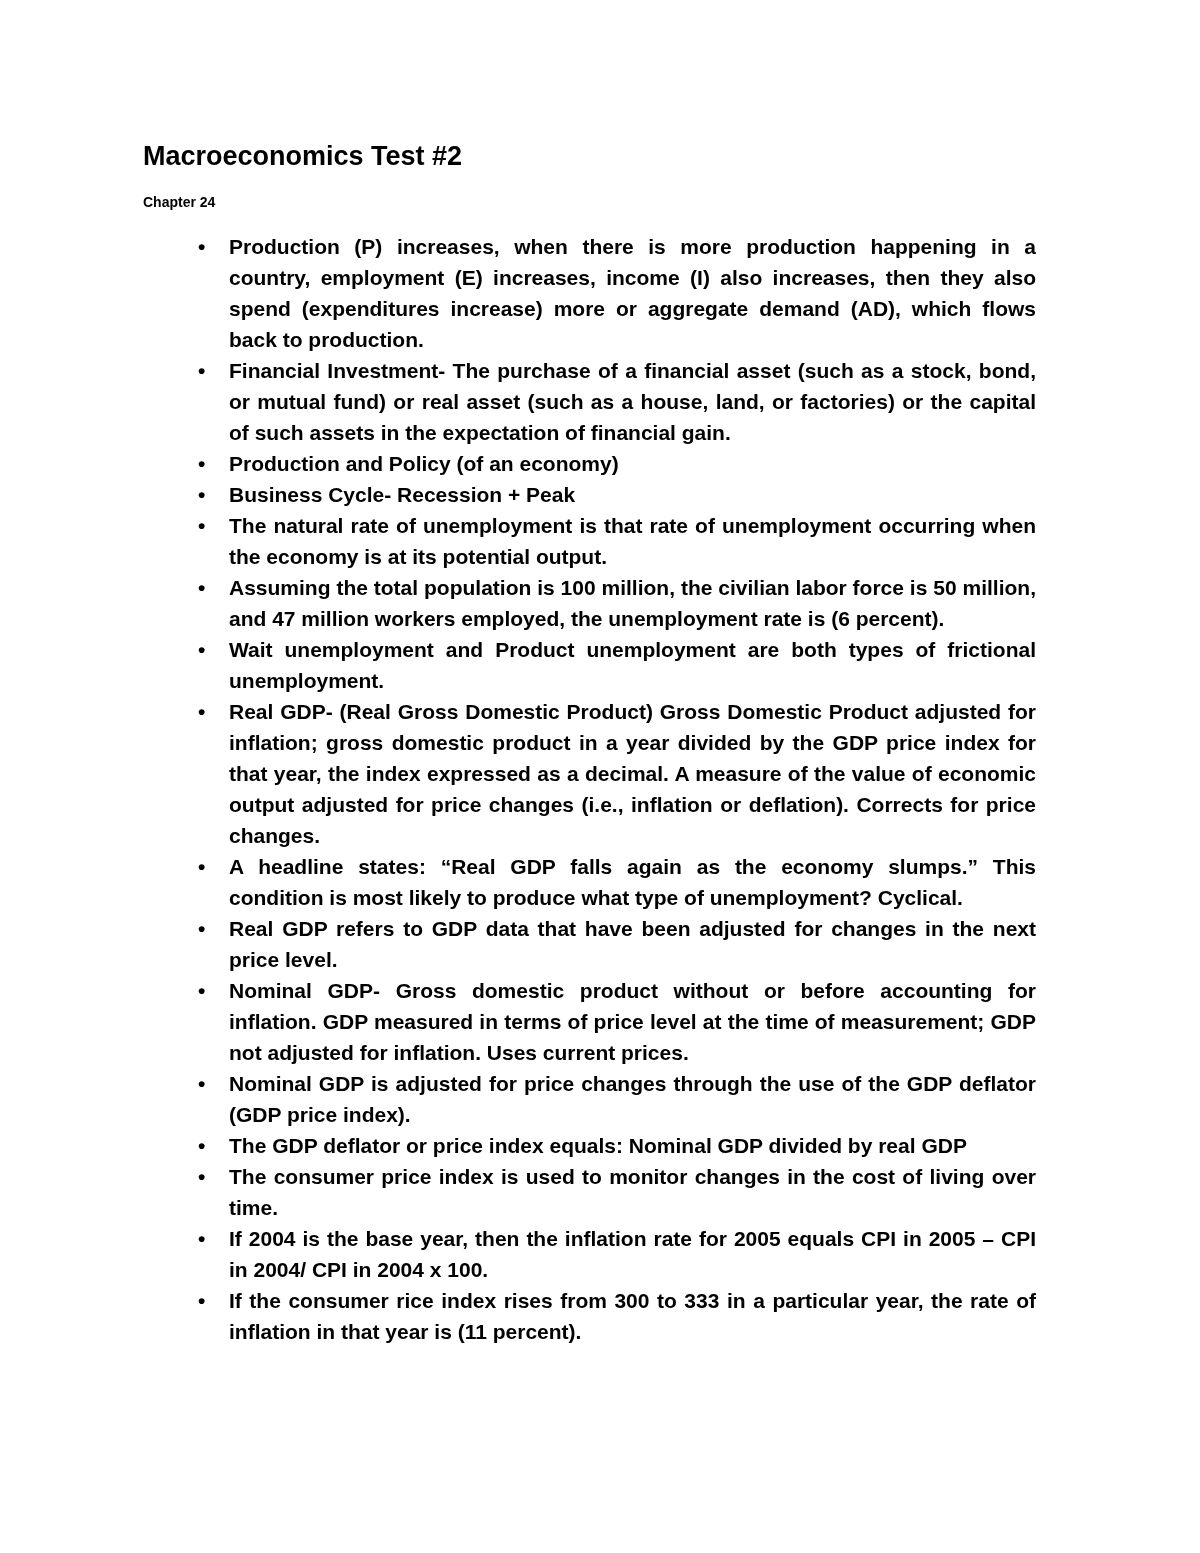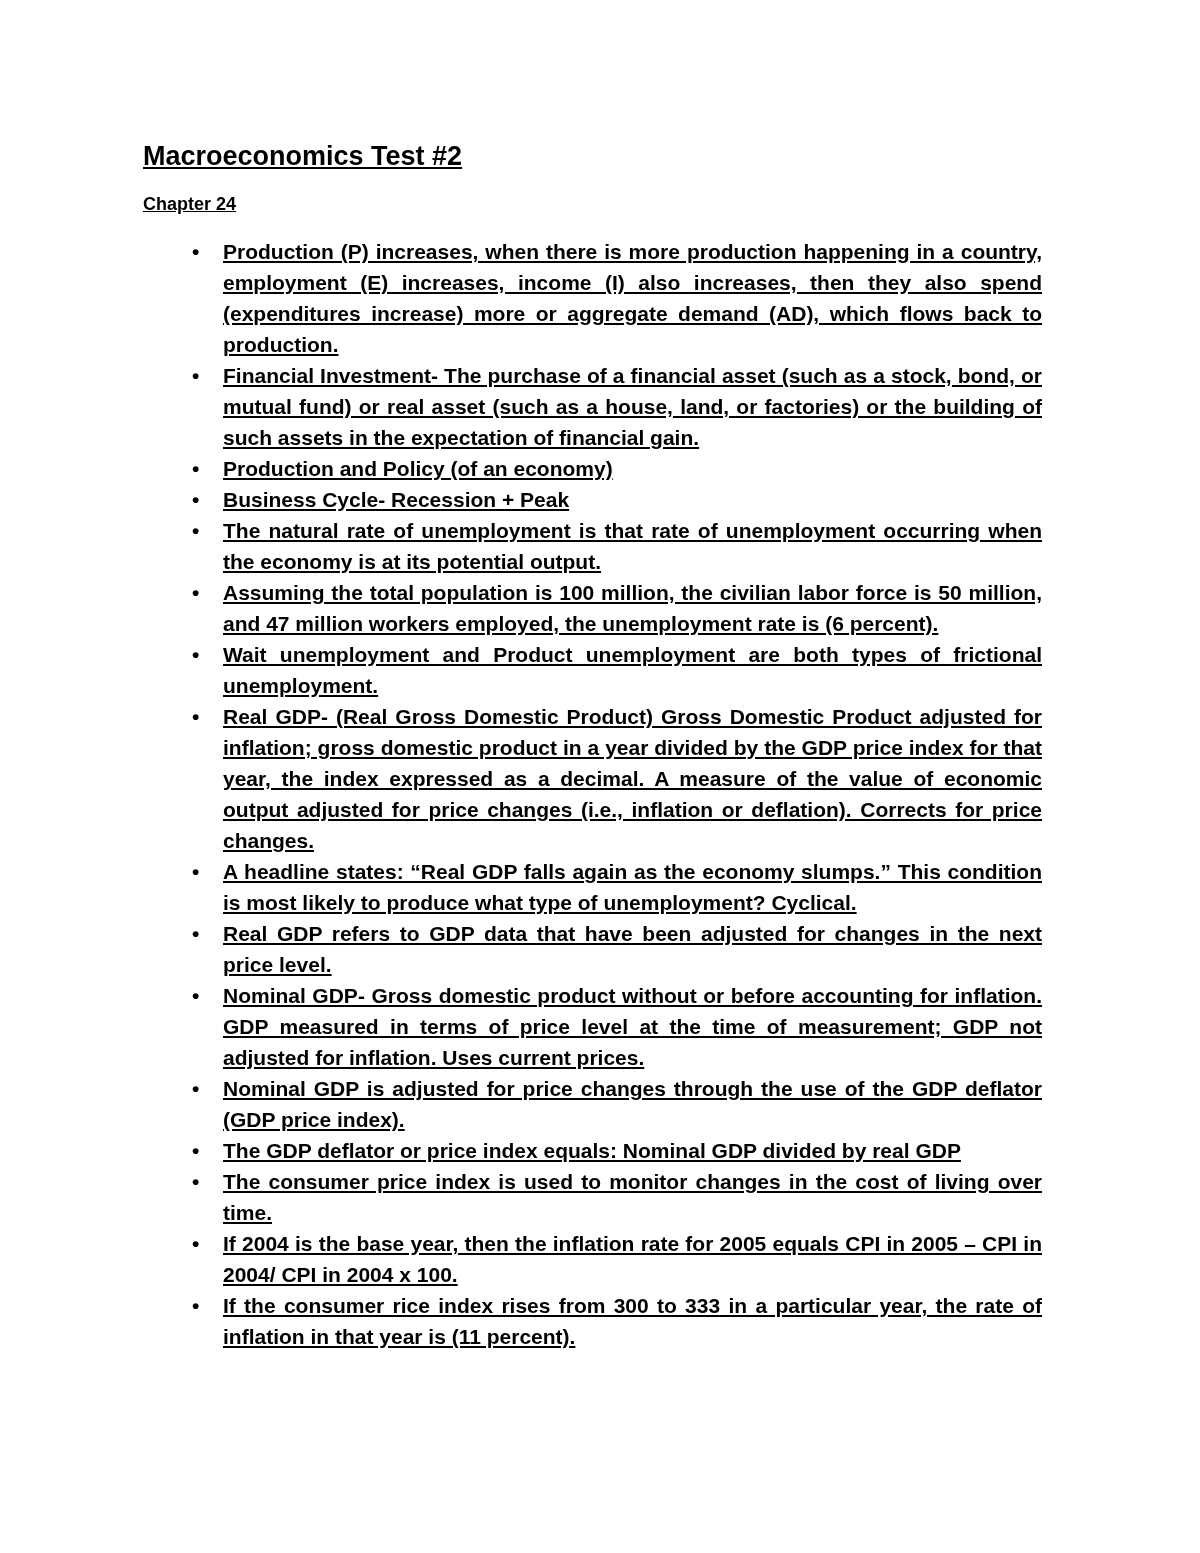--- a/index.html
+++ b/index.html
@@ -13,36 +13,35 @@
     box-sizing: border-box;
     font-family: "Liberation Sans", sans-serif;
     color: #000000;
   }
   .page {
     box-sizing: border-box;
     width: 1200px;
     min-height: 1553px;
     padding: 140px 146px 60px 143px;
     background: #ffffff;
-    text-decoration: underline;
   }
   .doc-title {
     font-size: 27px;
     font-weight: bold;
     margin: 0 0 22px 0;
     line-height: 1.2;
   }
   .doc-subtitle {
-    font-size: 18px;
+    font-size: 14px;
     font-weight: bold;
     margin: 0 0 20px 0;
     line-height: 1.2;
   }
   ul.bullet-list {
-    margin: 12px;
+    margin: 18px;
     padding: 0 0 0 37px;
     list-style: none;
   }
   ul.bullet-list li {
     position: relative;
     padding-left: 31px;
     font-size: 21px;
     font-weight: bold;
     line-height: 31px;
     text-align: justify;
@@ -59,21 +58,21 @@
 </style>
 </head>
 <body>
 
 <div class="page">
   <h1 class="doc-title">Macroeconomics Test #2</h1>
   <h2 class="doc-subtitle">Chapter 24</h2>
   <ul class="bullet-list">
 
   <li>Production (P) increases, when there is more production happening in a country, employment (E) increases, income (I) also increases, then they also spend (expenditures increase) more or aggregate demand (AD), which flows back to production.</li>
-      <li>Financial Investment- The purchase of a financial asset (such as a stock, bond, or mutual fund) or real asset (such as a house, land, or factories) or the building of such assets in the expectation of financial gain.</li>
+      <li>Financial Investment- The purchase of a financial asset (such as a stock, bond, or mutual fund) or real asset (such as a house, land, or factories) or the capital of such assets in the expectation of financial gain.</li>
       <li>Production and Policy (of an economy)</li>
       <li>Business Cycle- Recession + Peak</li>
       <li>The natural rate of unemployment is that rate of unemployment occurring when the economy is at its potential output.</li>
       <li>Assuming the total population is 100 million, the civilian labor force is 50 million, and 47 million workers employed, the unemployment rate is (6 percent).</li>
       <li>Wait unemployment and Product unemployment are both types of frictional unemployment.</li>
       <li>Real GDP- (Real Gross Domestic Product) Gross Domestic Product adjusted for inflation; gross domestic product in a year divided by the GDP price index for that year, the index expressed as a decimal.  A measure of the value of economic output adjusted for price changes (i.e., inflation or deflation). Corrects for price changes.</li>
       <li>A headline states: “Real GDP falls again as the economy slumps.” This condition is most likely to produce what type of unemployment? Cyclical.</li>
       <li>Real GDP refers to GDP data that have been adjusted for changes in the next price level.</li>
       <li>Nominal GDP- Gross domestic product without or before accounting for inflation. GDP measured in terms of price level at the time of measurement; GDP not adjusted for inflation. Uses current prices.</li>
       <li>Nominal GDP is adjusted for price changes through the use of the GDP deflator (GDP price index).</li>

